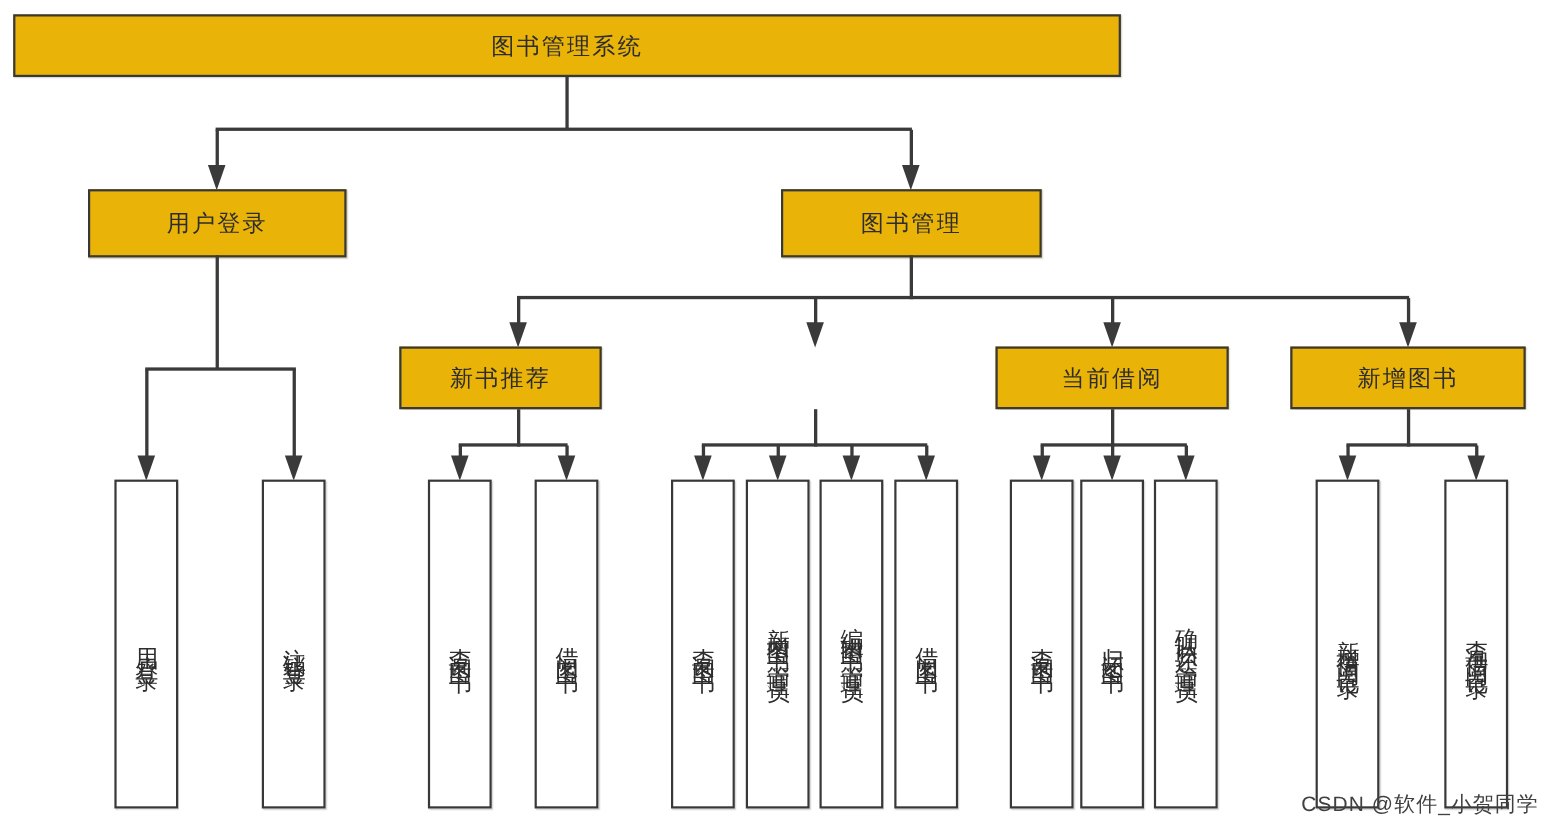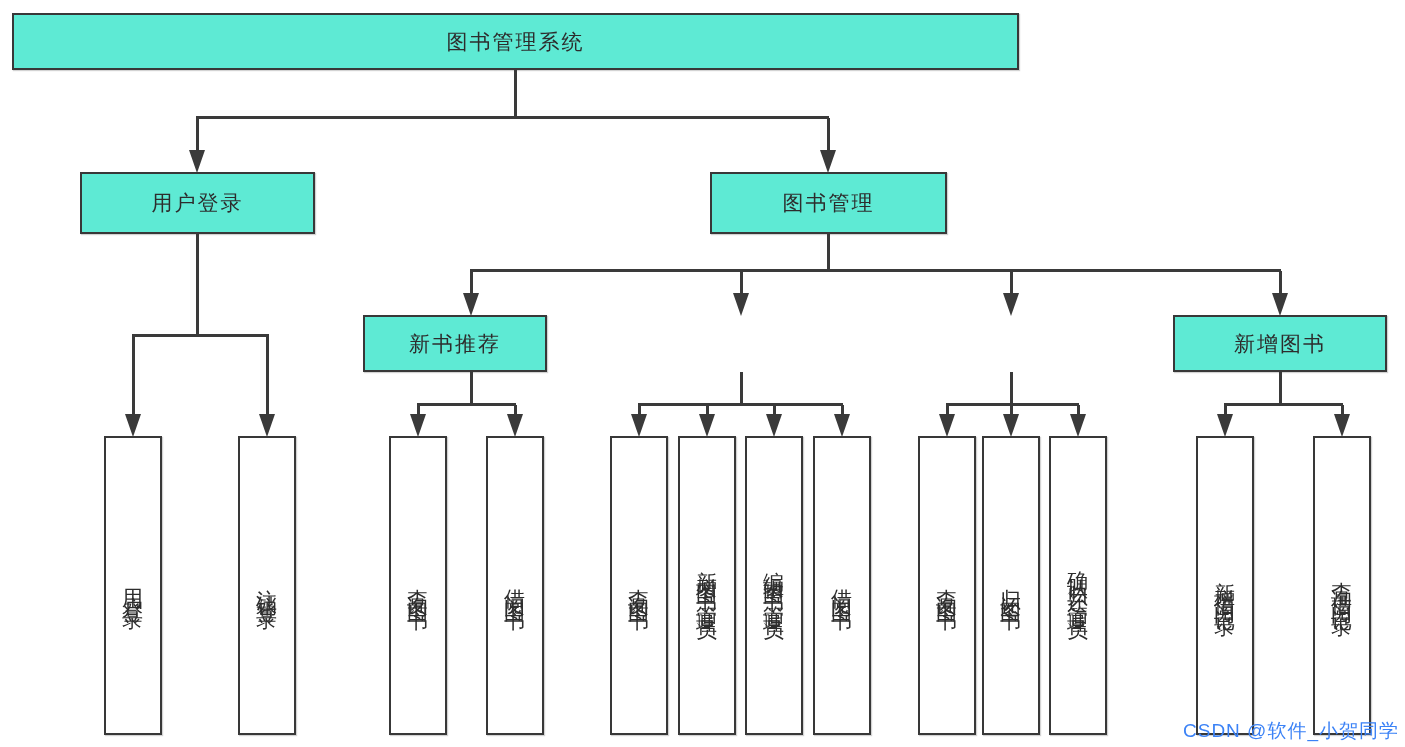--- a/index.html
+++ b/index.html
@@ -1,21 +1,21 @@
 <!DOCTYPE html>
 <html><head>
 <meta charset="utf-8">
 <style>
   html,body{margin:0;padding:0;background:#fff;}
   #canvas{
     position:relative;width:1405px;height:747px;background:#ffffff;overflow:hidden;
     font-family:"Liberation Sans",sans-serif;color:#2d2d2d;
   }
   .box{
-    position:absolute;background:#5eead4;border:2.5px solid #383838;
+    position:absolute;background:#eab308;border:2.5px solid #383838;
     display:flex;align-items:center;justify-content:center;box-sizing:border-box;
     box-shadow:1px 1px 1px rgba(80,80,80,.25);
     font-size:21px;letter-spacing:2px;white-space:nowrap;
   }
   .vbox{
     position:absolute;background:#ffffff;border:2.5px solid #383838;
     display:flex;align-items:center;justify-content:center;box-sizing:border-box;
     box-shadow:1px 1px 1px rgba(80,80,80,.25);
   }
   .vbox .vtxt{
@@ -24,21 +24,21 @@
   }
   .vl{position:absolute;width:3px;background:#3a3a3a;}
   .hl{position:absolute;height:3px;background:#3a3a3a;}
   .ah{
     position:absolute;width:0;height:0;
     border-left:8px solid transparent;border-right:8px solid transparent;
     border-top:23px solid #3a3a3a;
   }
   .watermark{
     position:absolute;left:1183px;top:718px;z-index:10;
-    font-size:19px;color:#3b82f6;letter-spacing:1px;white-space:nowrap;
+    font-size:19px;color:#404040;letter-spacing:1px;white-space:nowrap;
   }
 </style>
 </head>
 <body>
 
 <div id="canvas">
 
   <div class="box" style="left:12px;top:13px;width:1007px;height:57px;">图书管理系统</div>
 
   <div class="vl" style="left:514px;top:70px;height:48px;"></div>
@@ -63,20 +63,21 @@
   <div class="vl" style="left:470px;top:271px;height:25px;"></div>
   <div class="vl" style="left:740px;top:271px;height:25px;"></div>
   <div class="vl" style="left:1010px;top:271px;height:25px;"></div>
   <div class="vl" style="left:1279px;top:271px;height:25px;"></div>
   <div class="ah" style="left:463px;top:293px;"></div>
   <div class="ah" style="left:733px;top:293px;"></div>
   <div class="ah" style="left:1003px;top:293px;"></div>
   <div class="ah" style="left:1272px;top:293px;"></div>
 
   <div class="box" style="left:363px;top:315px;width:184px;height:57px;">新书推荐</div>
+  <div class="box" style="left:905px;top:315px;width:212px;height:57px;">当前借阅</div>
   <div class="box" style="left:1173px;top:315px;width:214px;height:57px;">新增图书</div>
 
   <div class="vl" style="left:470px;top:372px;height:34px;"></div>
   <div class="hl" style="left:417px;top:403px;width:99px;"></div>
   <div class="vl" style="left:417px;top:405px;height:11px;"></div>
   <div class="vl" style="left:514px;top:405px;height:11px;"></div>
   <div class="ah" style="left:410px;top:414px;"></div>
   <div class="ah" style="left:507px;top:414px;"></div>
 
   <div class="vl" style="left:740px;top:372px;height:34px;"></div>

